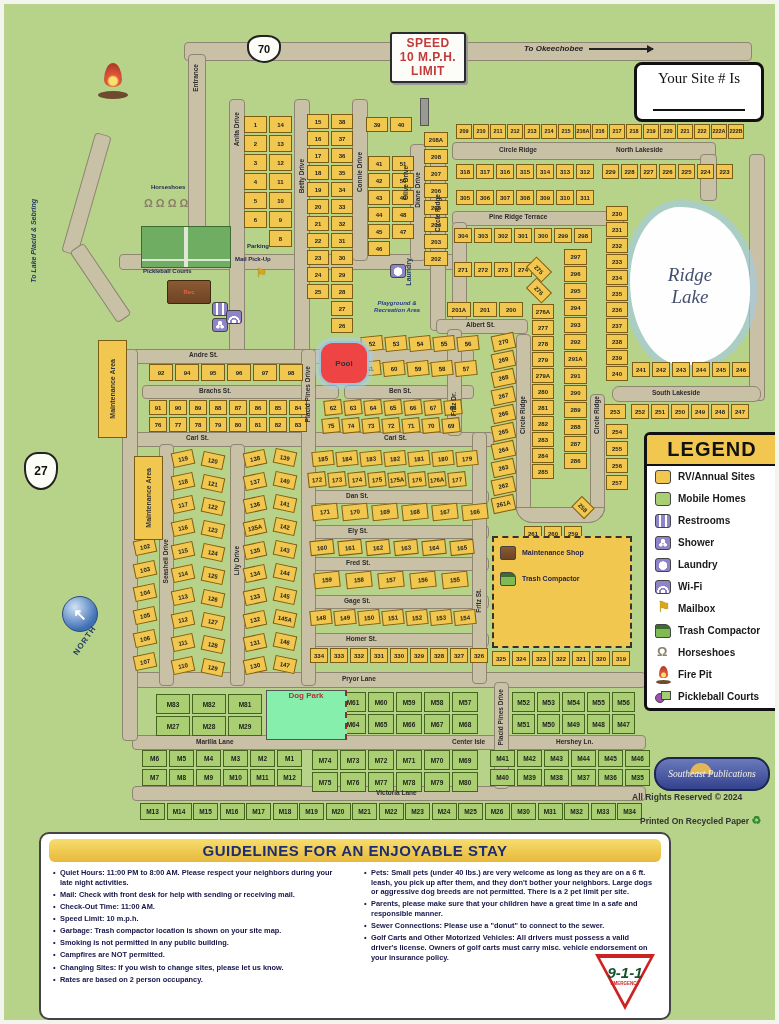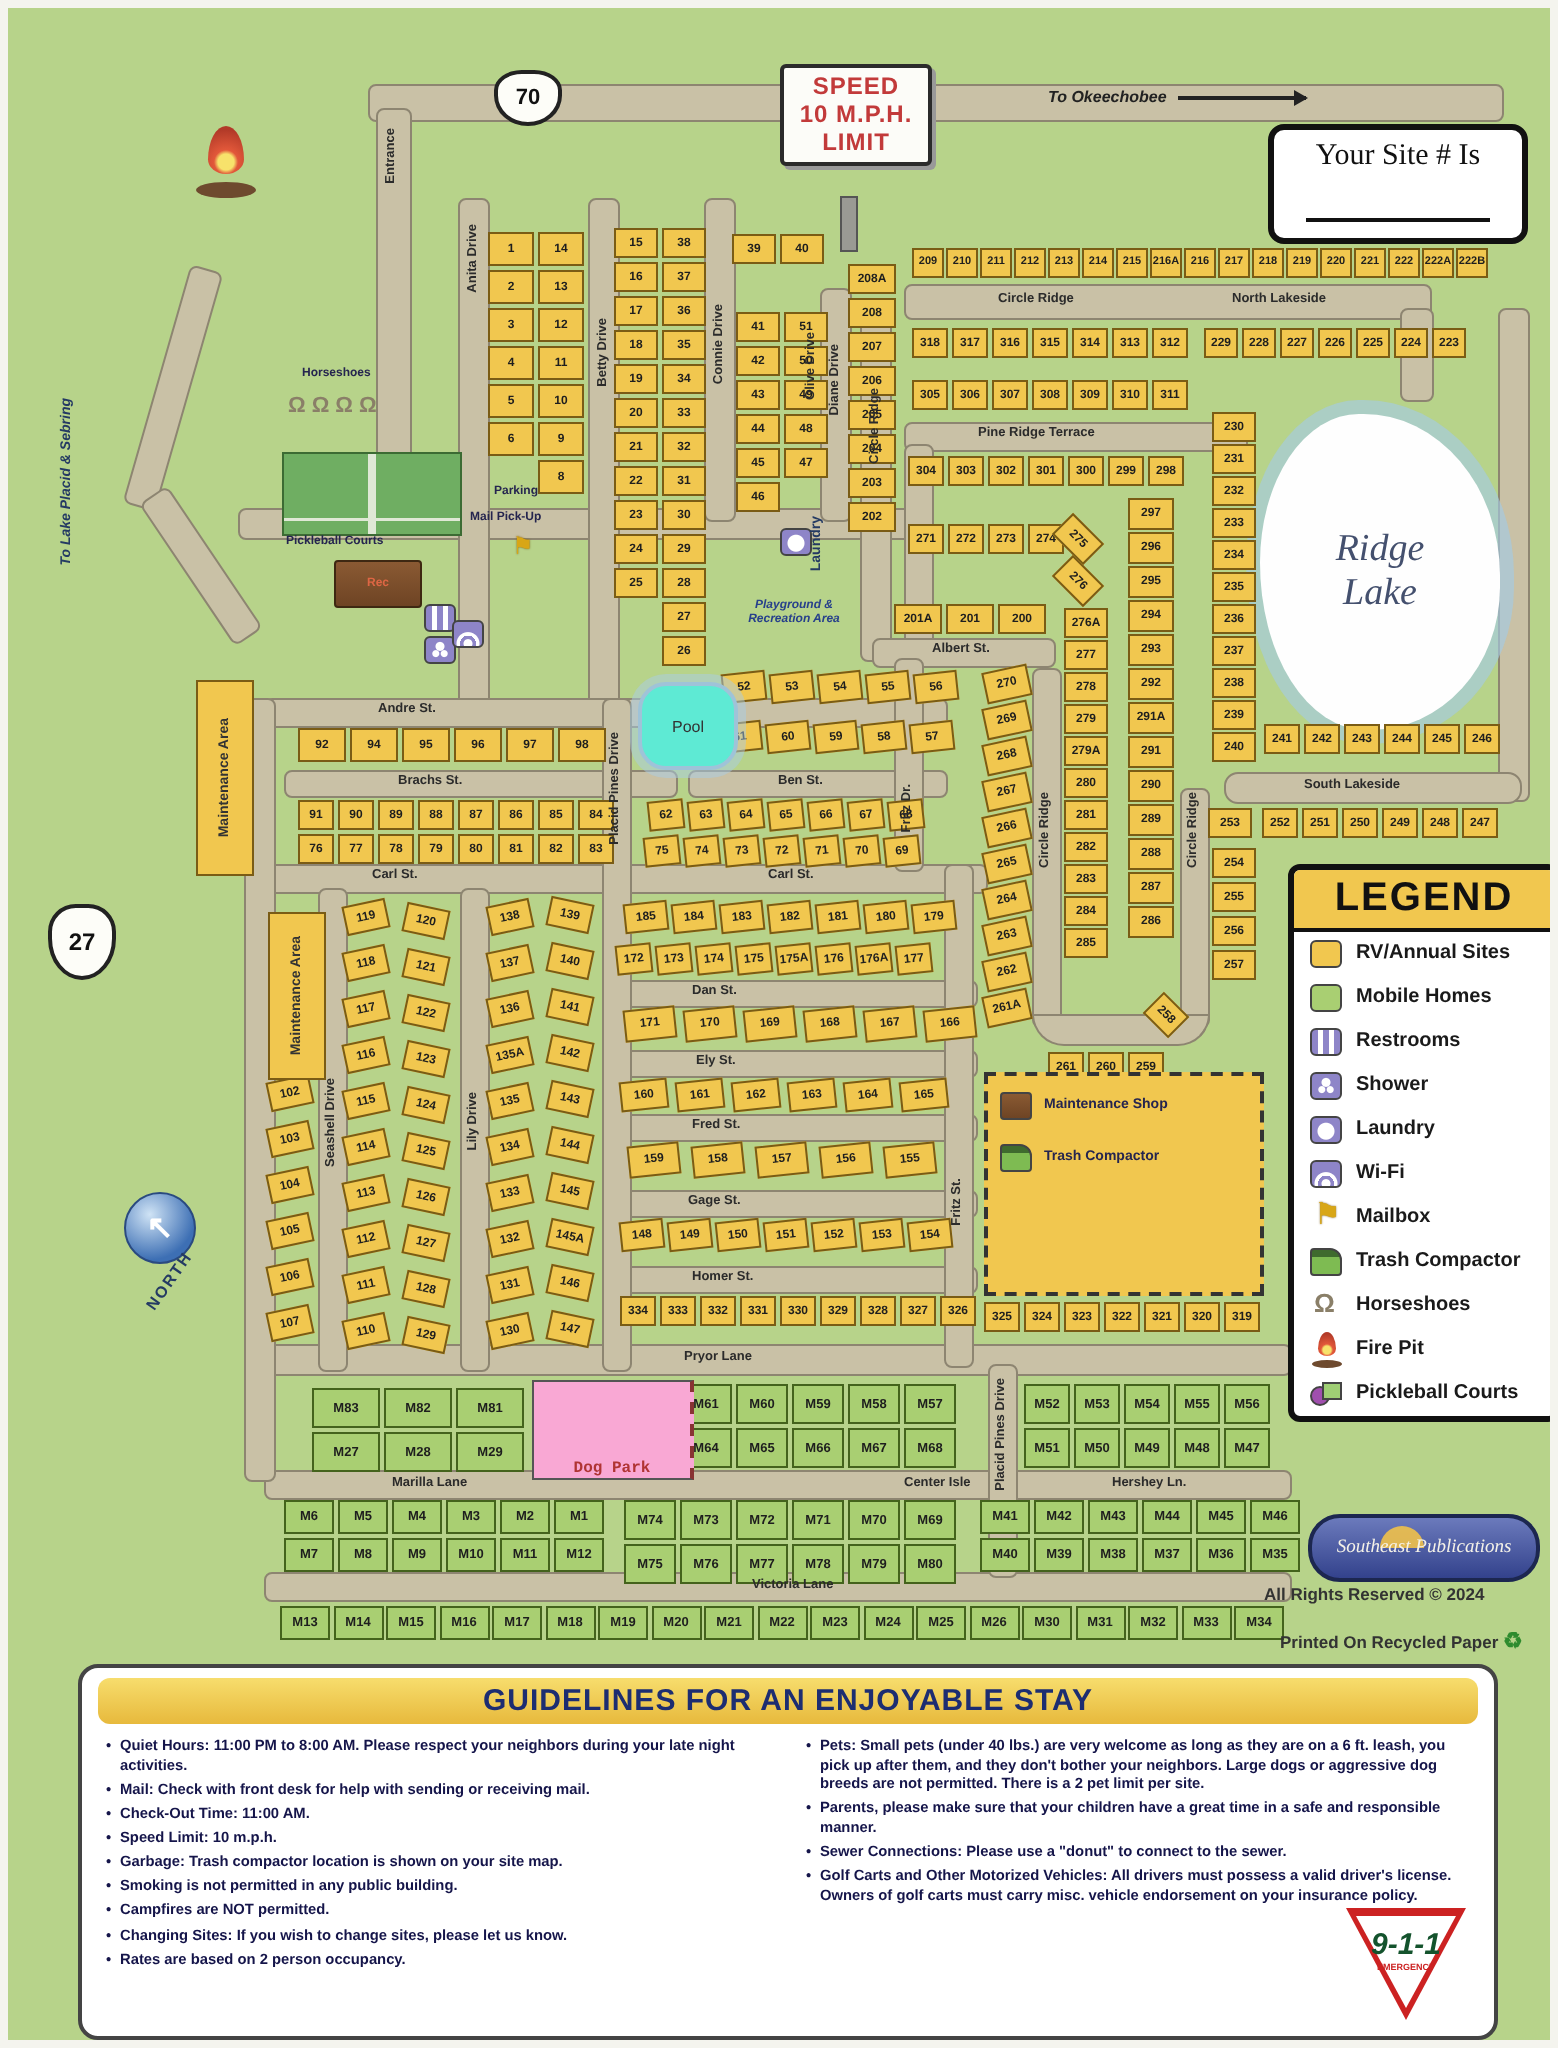--- a/index.html
+++ b/index.html
@@ -32,27 +32,27 @@
   .h17 .lot{height:17px;}
   .gp4{gap:4px;} .gp6{gap:6px;} .gp8{gap:8px;}
   .tL .lot{transform:rotate(-12deg);} .tR .lot{transform:rotate(12deg);}
   .t6 .lot{transform:rotate(-6deg);} .t45{transform:rotate(45deg);}
   .mw34 .mlot{width:34px;height:20px;} .mw26 .mlot{width:26px;height:20px;}
   .mw23 .mlot{width:23px;height:20px;} .mw25 .mlot{width:25px;}
   
   .maint{position:absolute;background:#f1c74f;border:1px solid #7a5c15;z-index:4;
          display:flex;align-items:center;justify-content:center;}
   .maint span{writing-mode:vertical-rl;transform:rotate(180deg);font-size:7px;font-weight:bold;color:#333;}
-  .pool{position:absolute;background:#5eead4;border:2px solid #9fc3d8;border-radius:14px;z-index:4;
-        display:flex;align-items:center;justify-content:center;font-size:8px;font-weight:normal;color:#333;box-shadow:0 0 0 4px rgba(170,205,230,.5);}
+  .pool{position:absolute;background:#ef4444;border:2px solid #9fc3d8;border-radius:14px;z-index:4;
+        display:flex;align-items:center;justify-content:center;font-size:8px;font-weight:bold;color:#333;box-shadow:0 0 0 4px rgba(170,205,230,.5);}
   .lake{position:absolute;background:#fefefe;z-index:3;border-radius:42% 58% 55% 45%/48% 52% 46% 54%;
         box-shadow:0 0 0 7px rgba(165,203,227,.65);display:flex;flex-direction:column;align-items:center;justify-content:center;}
   .lake div{font-family:"Liberation Serif",serif;font-style:italic;font-size:19px;color:#44506e;line-height:1.15;}
-  .dogpark{position:absolute;background:#f9a8d4;border:1px solid #555;border-right:2px dashed #833;z-index:4;
-        display:flex;align-items:flex-end;justify-content:center;font-size:8px;font-weight:bold;color:#b03434;font-family:Liberation Mono, monospace;}
+  .dogpark{position:absolute;background:#86efac;border:1px solid #555;border-right:2px dashed #833;z-index:4;
+        display:flex;align-items:flex-start;justify-content:center;font-size:8px;font-weight:bold;color:#b03434;}
   .shopbox{position:absolute;background:#f1c74f;border:2px dashed #333;z-index:4;padding:8px 6px;box-sizing:border-box;}
   .shopline{display:flex;align-items:center;gap:6px;margin-bottom:12px;}
   .shoplabel{font-size:7px;font-weight:bold;color:#25254f;line-height:1.2;}
   
   .speedsign{position:absolute;z-index:6;width:70px;background:#fcfcf8;border:2px solid #2b2b2b;border-radius:3px;
         text-align:center;padding:3px 1px;box-shadow:2px 2px 0 #999;}
   .speedsign div{color:#c23a3a;font-weight:bold;font-size:12px;line-height:1.15;letter-spacing:.5px;}
   .post{position:absolute;width:7px;background:#9a9a94;border:1px solid #555;z-index:5;}
   .shield{position:absolute;z-index:6;background:#fdfdf8;border:2px solid #222;border-radius:45% 45% 55% 55%/40% 40% 60% 60%;
         display:flex;align-items:center;justify-content:center;font-weight:bold;color:#111;}
@@ -835,21 +835,21 @@
   </div>
 
   <div class="pub" style="left:650px;top:753px;width:112px;height:30px">
       <span>Southeast Publications</span>
     </div>
   <div class="foot" style="left:628px;top:788px">All Rights Reserved © 2024</div>
   <div class="foot" style="left:636px;top:810px">
     <span>Printed On Recycled Paper</span> <span class="recyc">♻</span>
   </div>
 
-  <div class="guide" style="left:35px;top:828px;width:710px;height:188px">
+  <div class="guide" style="left:35px;top:828px;width:632px;height:188px">
     <div class="guide-h">GUIDELINES FOR AN ENJOYABLE STAY</div>
     <div class="gcols">
       <div class="gcol">
           <div class="gl-item"><b>Quiet Hours:</b><span> 11:00 PM to 8:00 AM. Please respect your neighbors during your late night activities.</span></div>
           <div class="gl-item"><b>Mail:</b><span> Check with front desk for help with sending or receiving mail.</span></div>
           <div class="gl-item"><b>Check-Out Time:</b><span> 11:00 AM.</span></div>
           <div class="gl-item"><b>Speed Limit:</b><span> 10 m.p.h.</span></div>
           <div class="gl-item"><b>Garbage:</b><span> Trash compactor location is shown on your site map.</span></div>
           <div class="gl-item"><b></b><span>Smoking is not permitted in any public building.</span></div>
           <div class="gl-item"><b></b><span>Campfires are NOT permitted.</span></div>

